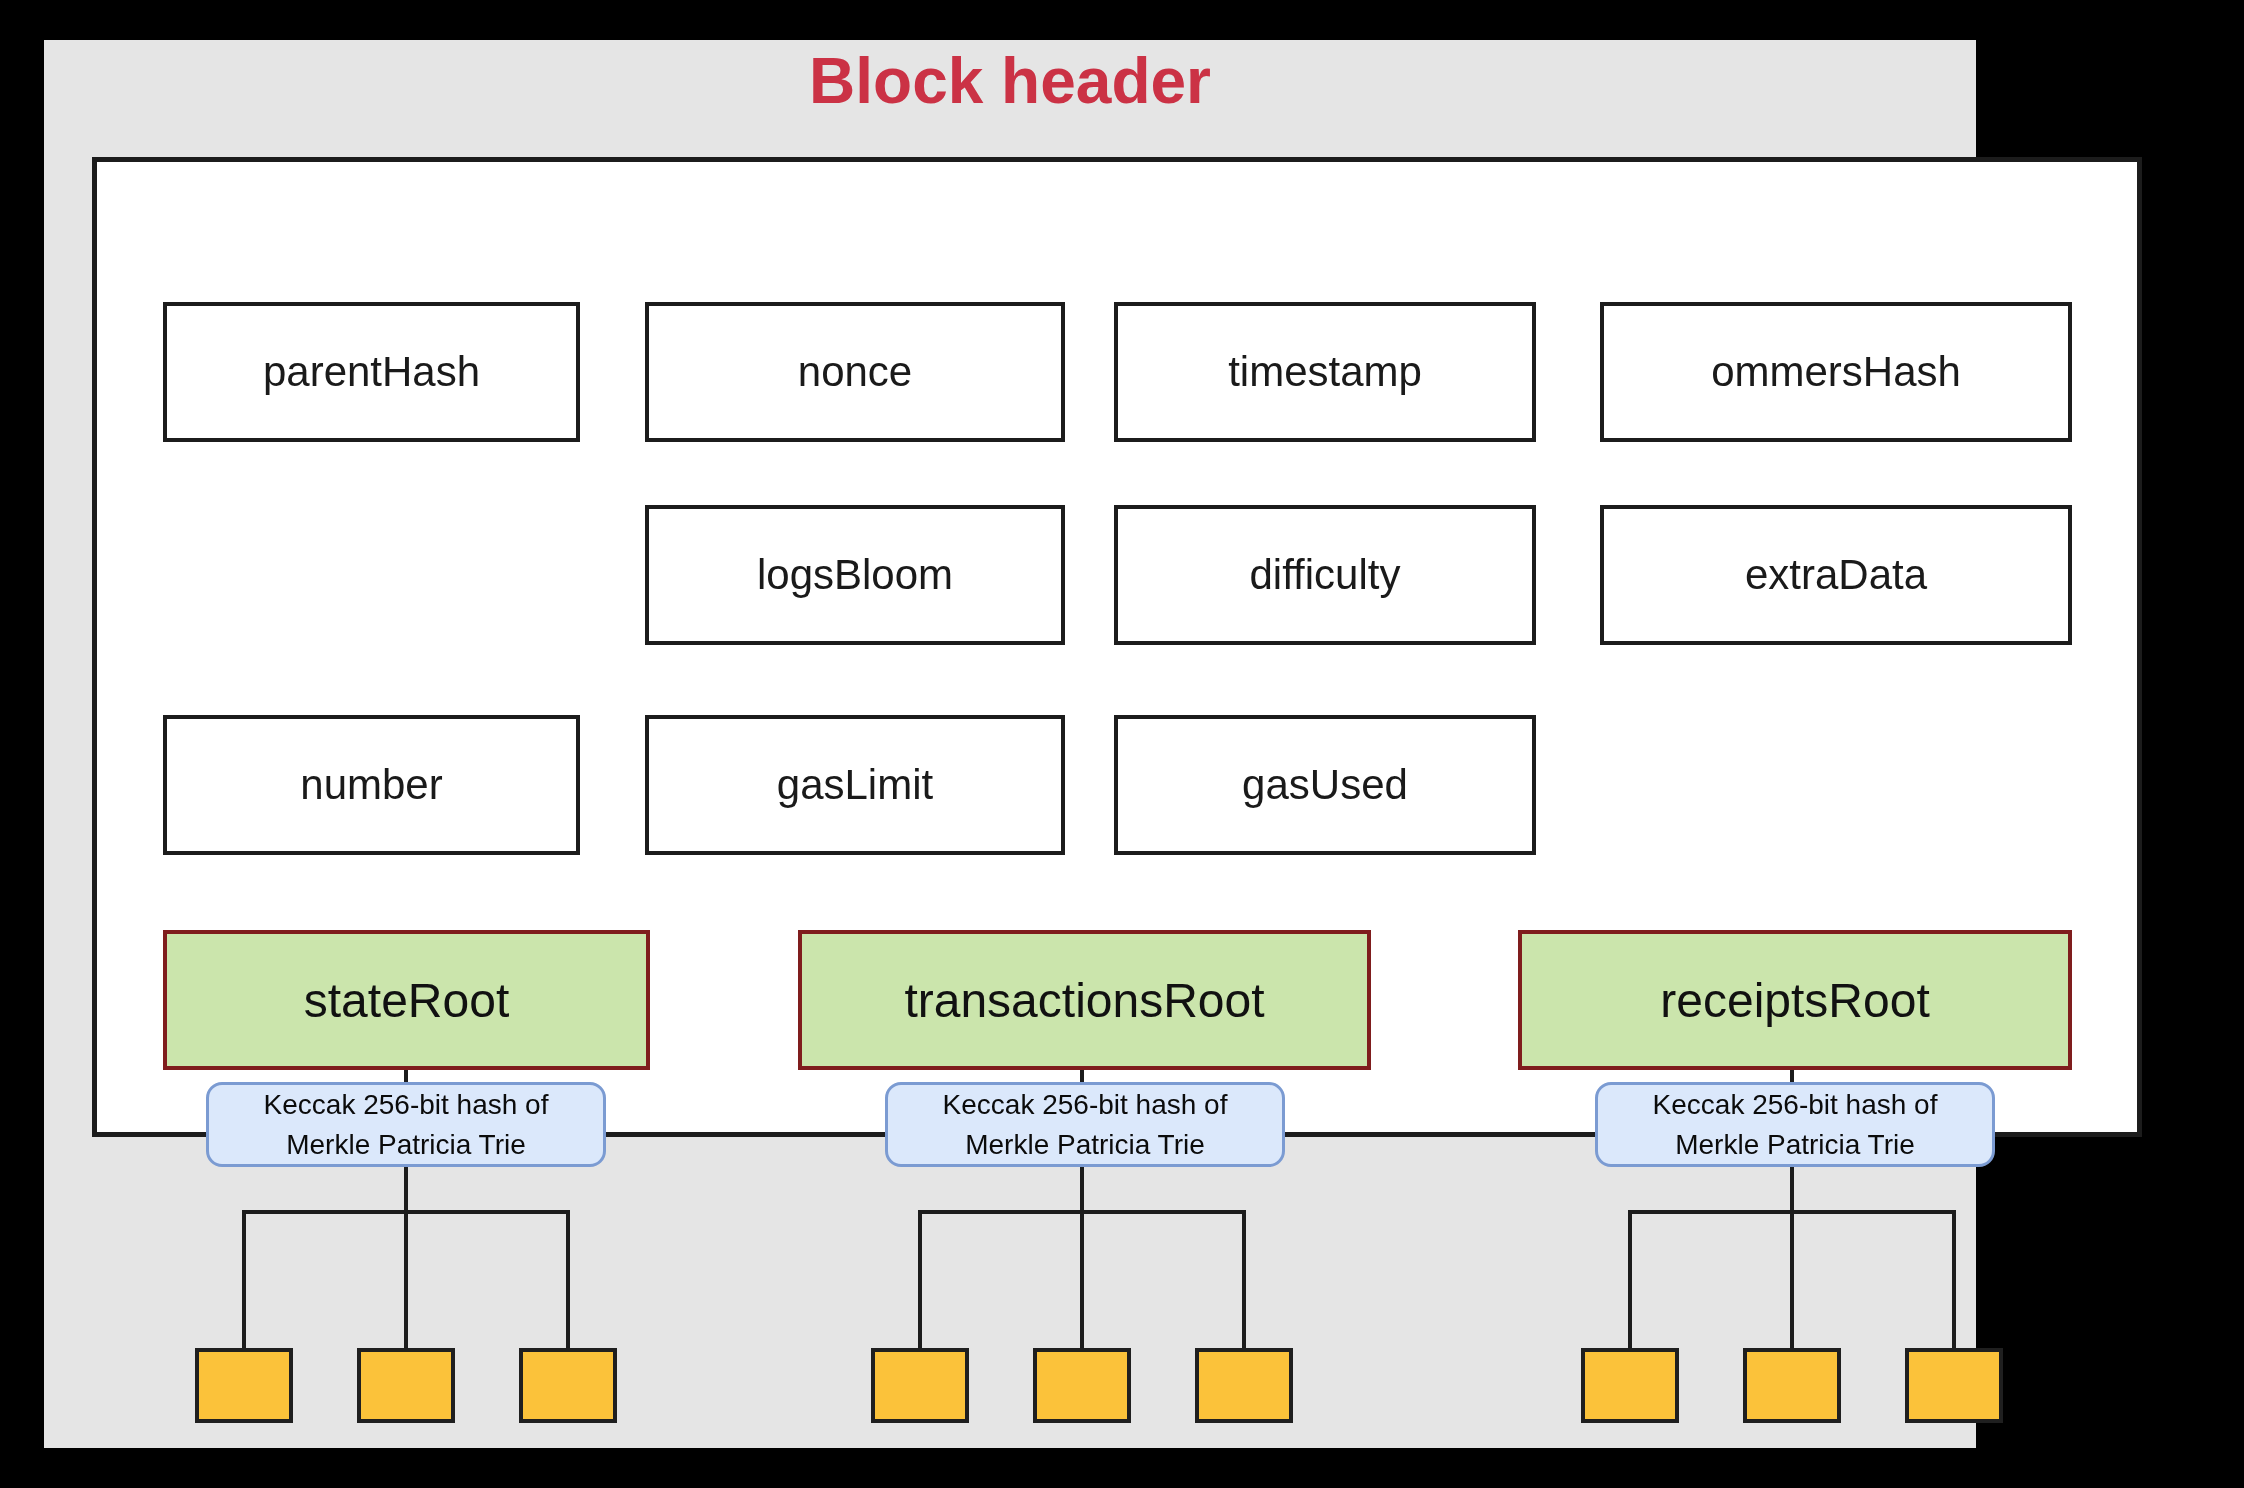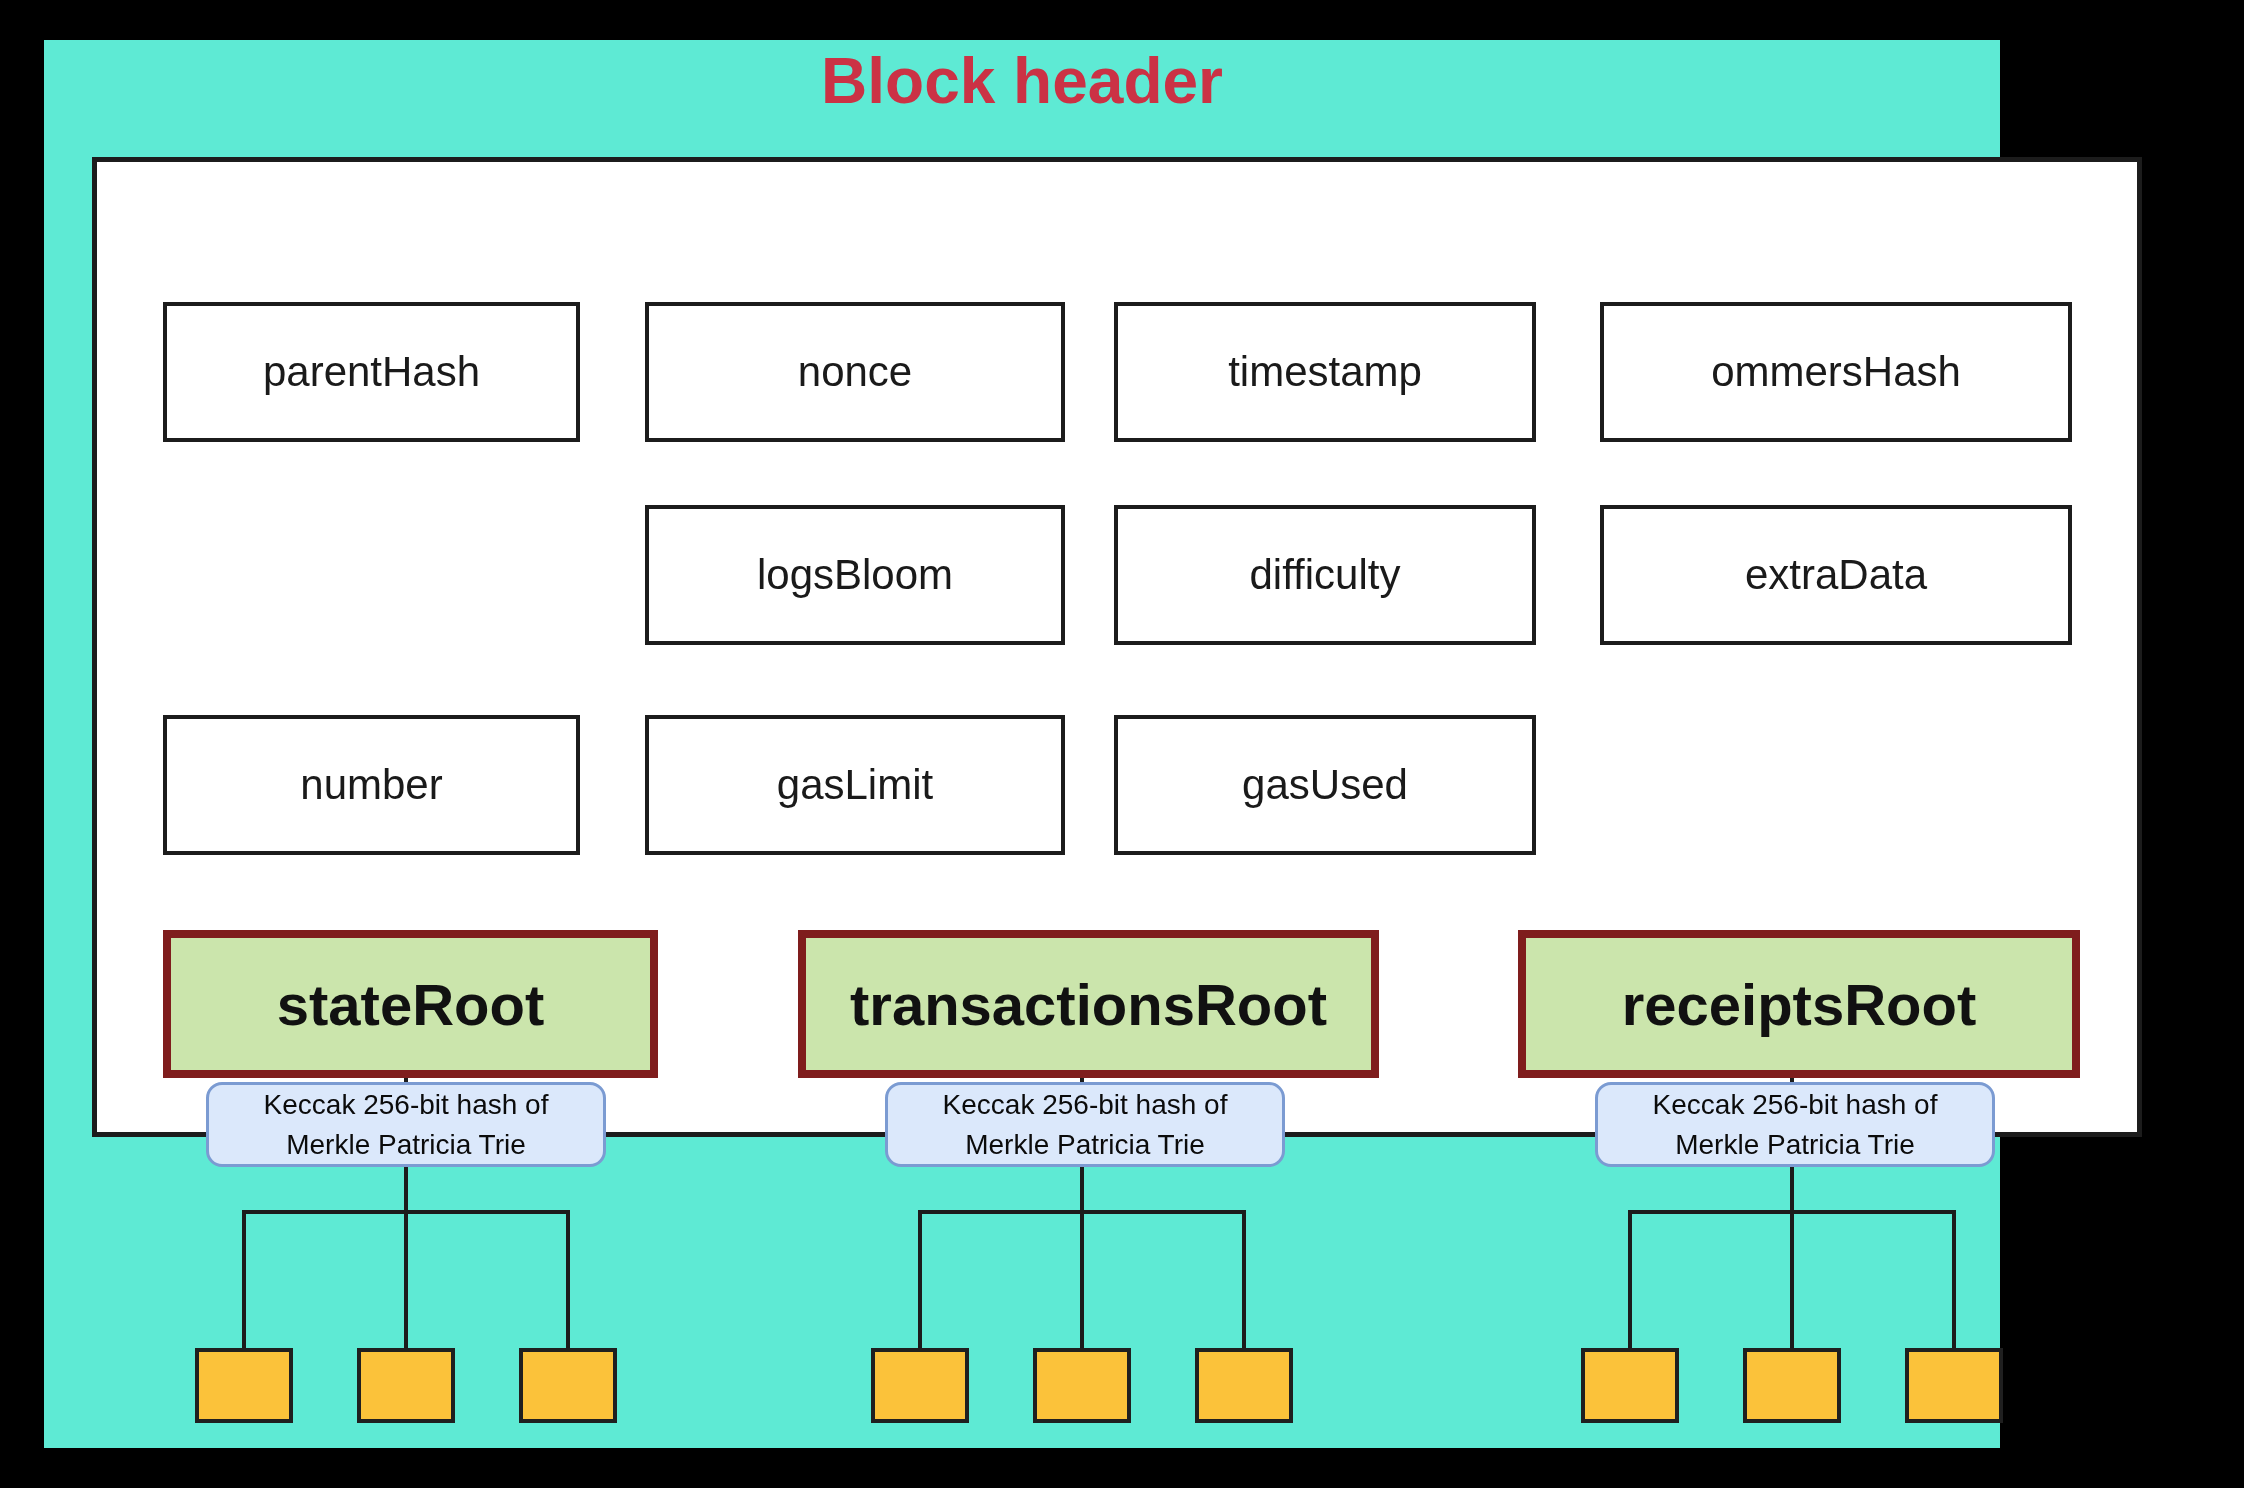--- a/index.html
+++ b/index.html
@@ -1,35 +1,35 @@
 <!DOCTYPE html>
 <html><head>
 <meta charset="utf-8">
 <style>
   html,body{margin:0;padding:0;background:#000;}
   .page{position:relative;width:2244px;height:1488px;background:#000;
         font-family:"Liberation Sans",sans-serif;overflow:hidden;}
-  .canvas{position:absolute;left:44px;top:40px;width:1932px;height:1408px;background:#5eead4;padding-left:24px;}
+  .canvas{position:absolute;left:44px;top:40px;width:1932px;height:1408px;background:#e5e5e5;}
 
   .title{position:absolute;left:0;top:4px;width:100%;text-align:center;
          font-size:64px;font-weight:bold;color:#cb3245;letter-spacing:0px;}
 
   .container{position:absolute;left:48px;top:117px;width:2040px;height:970px;
              border:5px solid #1c1c1c;background:#ffffff;}
 
   .fbox{position:absolute;height:132px;border:4px solid #1c1c1c;background:#ffffff;
         display:flex;align-items:center;justify-content:center;
         font-size:42px;color:#1a1a1a;}
   .c1{left:119px;width:409px}.c2{left:601px;width:412px}
   .c3{left:1070px;width:414px}.c4{left:1556px;width:464px}
   .r1{top:262px}.r2{top:465px}.r3{top:675px}
 
-  .root{position:absolute;top:890px;height:132px;border:8px solid #7f1d1d;background:#cbe5ac;
+  .root{position:absolute;top:890px;height:132px;border:4px solid #7f1d1d;background:#cbe5ac;
         display:flex;align-items:center;justify-content:center;
-        font-size:58px;font-weight:bold;color:#111;z-index:3;}
+        font-size:48px;font-weight:normal;color:#111;z-index:3;}
   .root-state{left:119px;width:479px}
   .root-tx{left:754px;width:565px}
   .root-receipts{left:1474px;width:546px}
 
   .callout{position:absolute;top:1042px;width:394px;height:79px;
            background:#dbe8fb;border:3px solid #7b9bd2;border-radius:16px;
            display:flex;align-items:center;justify-content:center;text-align:center;
            font-size:28px;line-height:40px;color:#0b0b0b;white-space:pre-line;z-index:4;}
   .callout-state{left:162px}.callout-tx{left:841px}.callout-receipts{left:1551px}
 

